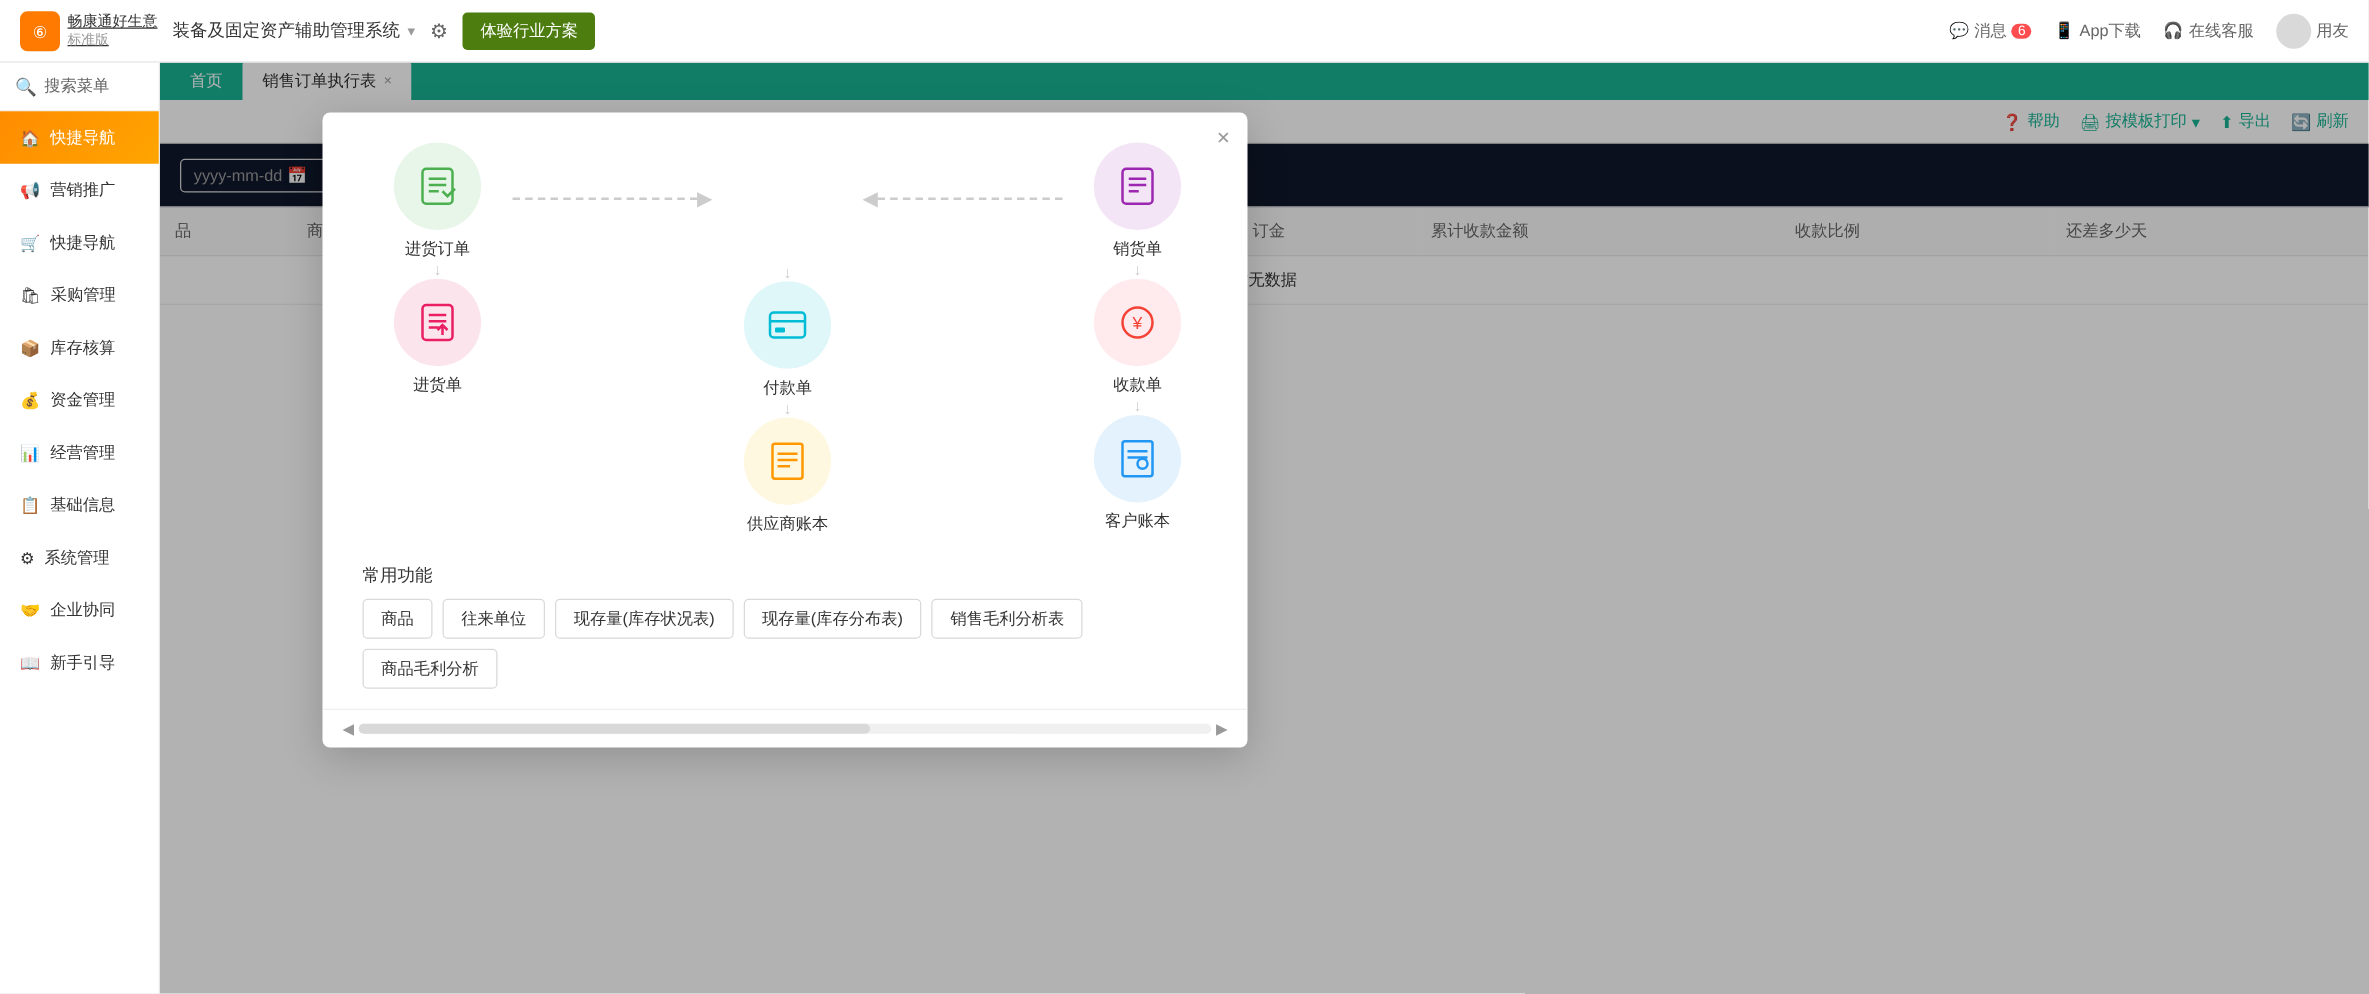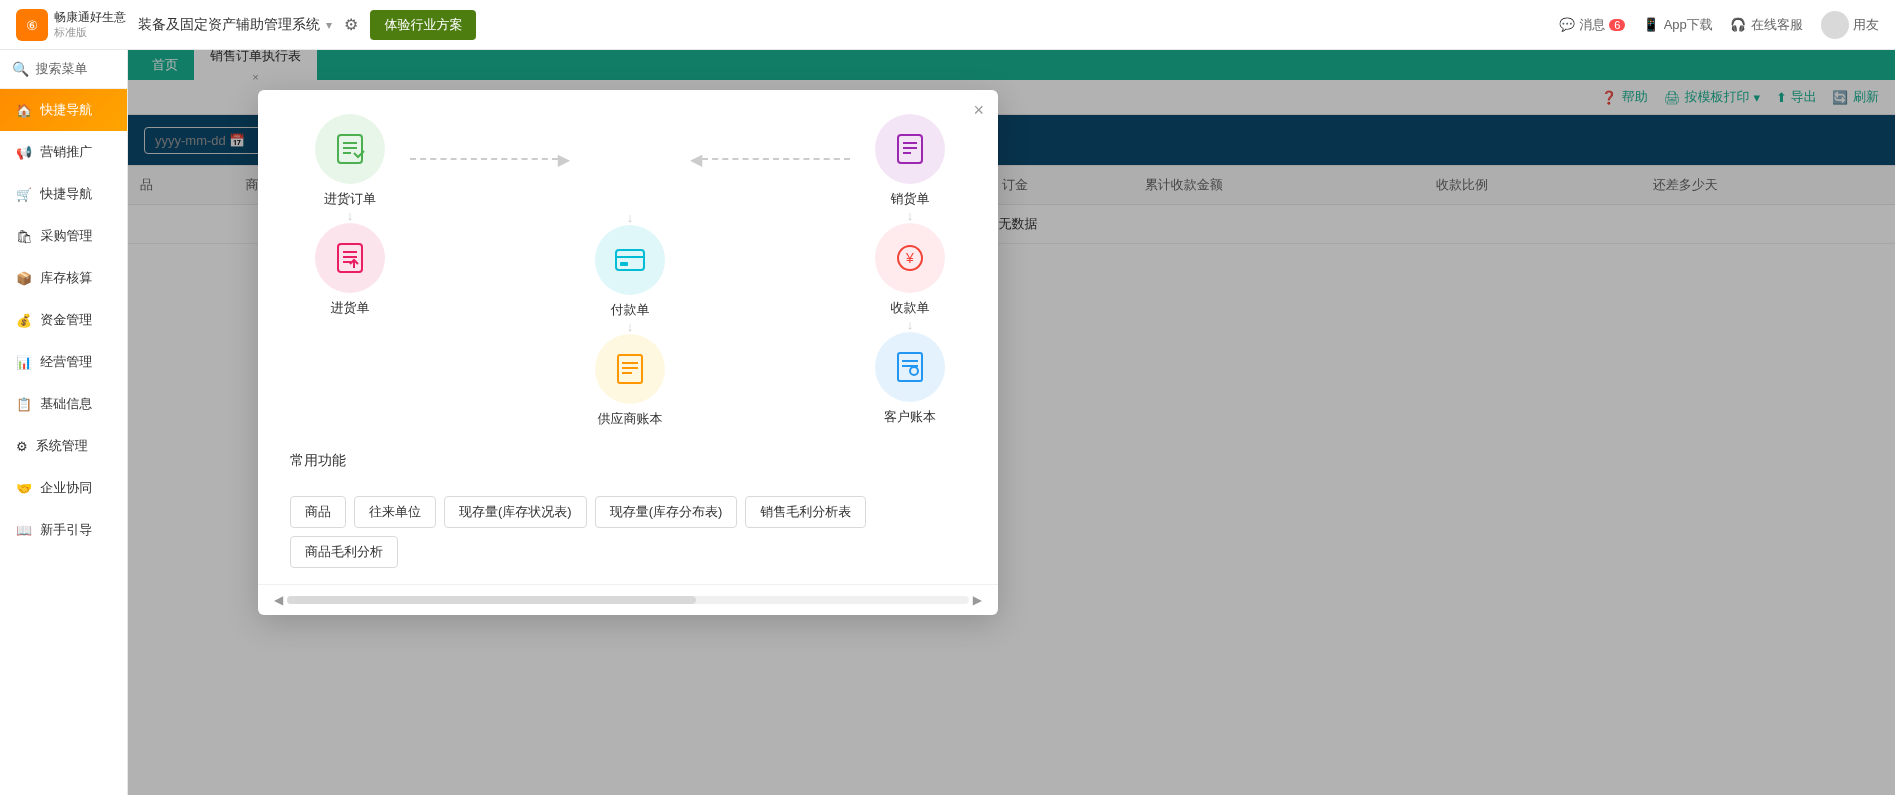--- a/index.html
+++ b/index.html
@@ -8,49 +8,49 @@
     
     .app-wrapper { display: flex; flex-direction: column; height: 795px; width: 1895px; }
     .top-bar { display: flex; align-items: center; height: 50px; background: #fff; border-bottom: 1px solid #e8e8e8; padding: 0 16px; gap: 12px; z-index: 10; }
     .main-area { display: flex; flex: 1; overflow: hidden; }
     .sidebar { width: 128px; background: #fff; border-right: 1px solid #e8e8e8; display: flex; flex-direction: column; }
     .content-area { flex: 1; display: flex; flex-direction: column; background: #f0f2f5; position: relative; }
 
     
     .logo-area { display: flex; align-items: center; gap: 6px; min-width: 110px; }
     .logo-icon { width: 32px; height: 32px; background: #ff7a00; border-radius: 6px; display: flex; align-items: center; justify-content: center; color: #fff; font-size: 18px; }
-    .logo-text { font-size: 12px; color: #333; line-height: 1.3; }
+    .logo-text { font-size: 12px; color: #333; line-height: 1.3; text-decoration: underline; }
     .system-title { font-size: 14px; color: #333; font-weight: 500; }
     .system-title-wrapper { display: flex; align-items: center; gap: 6px; }
     .dropdown-arrow { color: #999; font-size: 12px; cursor: pointer; }
     .gear-btn { color: #666; cursor: pointer; font-size: 16px; }
     .experience-btn { background: #4d7c0f; color: #fff; border: none; border-radius: 4px; padding: 6px 14px; cursor: pointer; font-size: 13px; }
     .top-right { margin-left: auto; display: flex; align-items: center; gap: 18px; color: #666; font-size: 13px; }
     .top-right-item { display: flex; align-items: center; gap: 4px; cursor: pointer; }
     .badge { background: #ff4d4f; color: #fff; border-radius: 10px; padding: 0 5px; font-size: 11px; min-width: 16px; text-align: center; }
     .avatar { width: 28px; height: 28px; background: #d9d9d9; border-radius: 50%; display: flex; align-items: center; justify-content: center; font-size: 12px; color: #666; }
 
     
     .search-menu { display: flex; align-items: center; gap: 6px; padding: 10px 12px; color: #666; cursor: pointer; border-bottom: 1px solid #f0f0f0; }
     .search-menu-icon { font-size: 14px; }
     .sidebar-item { display: flex; align-items: center; gap: 8px; padding: 12px 16px; color: #333; cursor: pointer; font-size: 13px; }
     .quick-nav { background: linear-gradient(135deg, #ff8c00, #ffa500); color: #fff !important; }
 
     
     .tabs-bar { display: flex; align-items: center; background: #1ab394; height: 30px; padding: 0 8px; }
     .tab { display: flex; align-items: center; gap: 6px; padding: 8px 16px; color: #fff; cursor: pointer; font-size: 13px; border-radius: 4px 4px 0 0; }
-    .tab.active { background: #fff; color: #333; flex-direction: column; }
+    .tab.active { background: #fff; color: #333; }
     .tab-close { font-size: 11px; color: #999; cursor: pointer; }
 
     
     .content-header { background: #fff; padding: 8px 16px; display: flex; align-items: center; justify-content: flex-end; gap: 16px; border-bottom: 1px solid #e8e8e8; }
     .header-action { display: flex; align-items: center; gap: 4px; color: #1ab394; cursor: pointer; font-size: 13px; }
 
     
-    .filter-bar { background: #0c4a6e; padding: 10px 16px; display: flex; align-items: center; gap: 25px; border-bottom: 1px solid #e8e8e8; flex-wrap: wrap; }
+    .filter-bar { background: #0f172a; padding: 10px 16px; display: flex; align-items: center; gap: 25px; border-bottom: 1px solid #e8e8e8; flex-wrap: wrap; }
     .filter-date { border: 1px solid #d9d9d9; border-radius: 4px; padding: 5px 10px; font-size: 13px; color: #999; width: 140px; display: flex; align-items: center; gap: 4px; }
     .filter-select { border: 1px solid #d9d9d9; border-radius: 4px; padding: 5px 10px; font-size: 13px; color: #999; width: 140px; display: flex; align-items: center; justify-content: space-between; }
     .search-btn { background: #ff7a00; color: #fff; border: none; border-radius: 4px; padding: 6px 20px; cursor: pointer; font-size: 13px; }
     .set-btn { background: #fff; color: #ff7a00; border: 1px solid #ff7a00; border-radius: 4px; padding: 5px 12px; cursor: pointer; font-size: 13px; }
     .more-condition { color: #1ab394; cursor: pointer; font-size: 13px; }
 
     
     .table-area { flex: 1; background: #fff; overflow: auto; }
     .table { width: 100%; border-collapse: collapse; font-size: 13px; }
     .table th { background: #fafafa; padding: 10px 12px; text-align: left; color: #666; font-weight: 500; border-bottom: 1px solid #e8e8e8; white-space: nowrap; }
@@ -72,21 +72,21 @@
     .green-circle { background: #e8f5e9; }
     .pink-circle { background: #fce4ec; }
     .purple-circle { background: #f3e5f5; }
     .teal-circle { background: #e0f7fa; }
     .red-circle { background: #ffebee; }
     .gold-circle { background: #fff8e1; }
     .blue-circle { background: #e3f2fd; }
 
     
     .common-func { padding: 8px 32px 16px; }
-    .common-func-title { font-size: 14px; color: #333; margin-bottom: 26px; font-weight: 500; }
+    .common-func-title { font-size: 14px; color: #333; margin-bottom: 9px; font-weight: 500; }
     .func-btns { display: flex; flex-wrap: wrap; gap: 8px; }
     .func-btn { border: 1px solid #d9d9d9; border-radius: 4px; padding: 6px 14px; font-size: 13px; color: #333; cursor: pointer; background: #fff; }
 
     
     .scroll-bar-area { padding: 8px 16px; display: flex; align-items: center; gap: 4px; border-top: 1px solid #f0f0f0; }
     .scroll-track { flex: 1; height: 8px; background: #f0f0f0; border-radius: 4px; }
     .scroll-thumb { width: 60%; height: 8px; background: #d9d9d9; border-radius: 4px; }
     .scroll-arrow { color: #999; cursor: pointer; font-size: 12px; }
 
     .arrow-down-solid { color: #ccc; text-align: center; }

